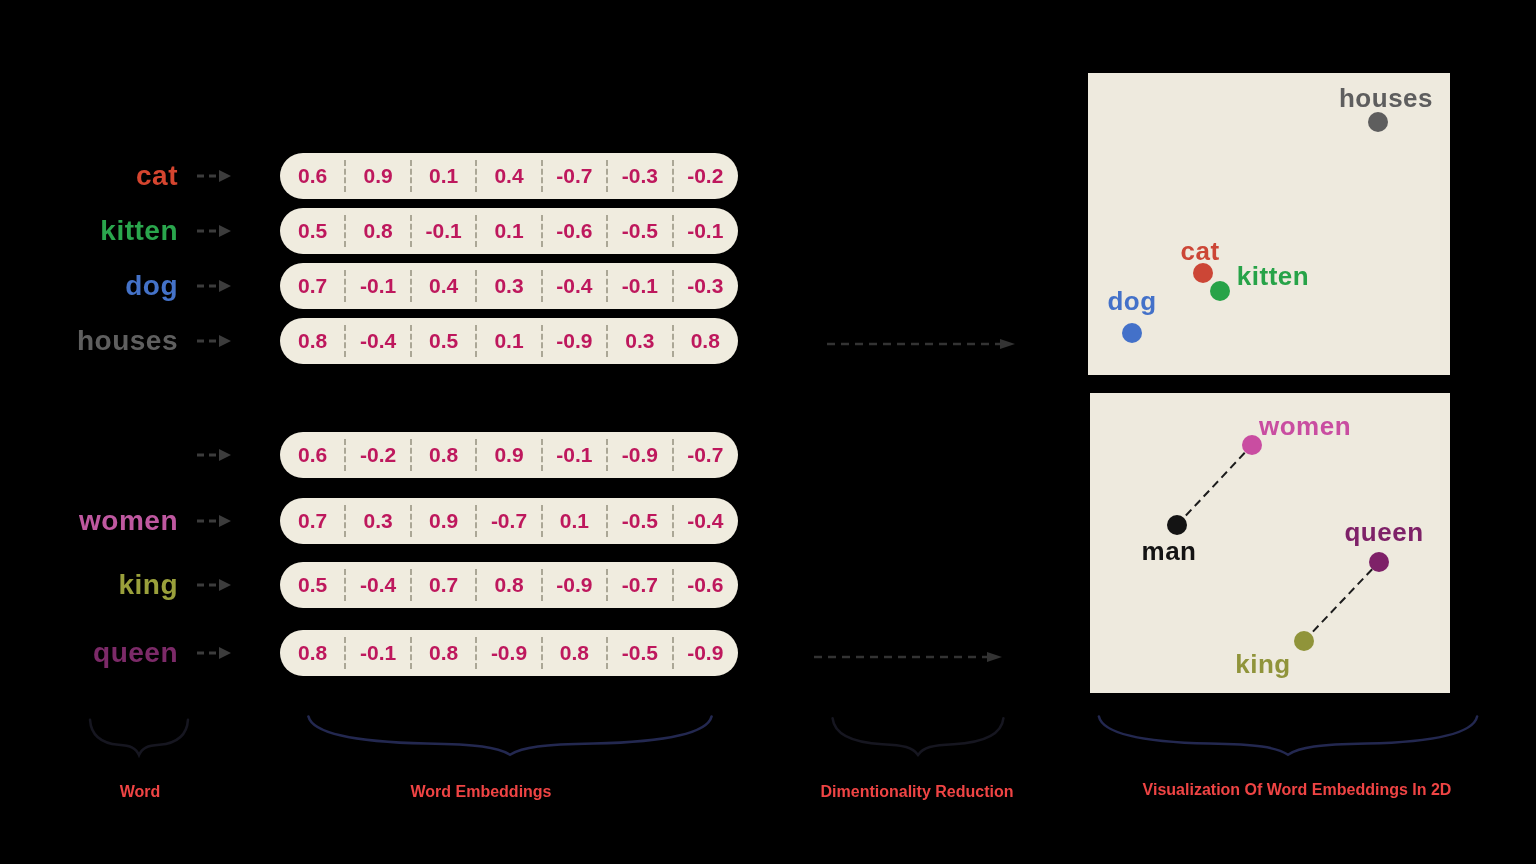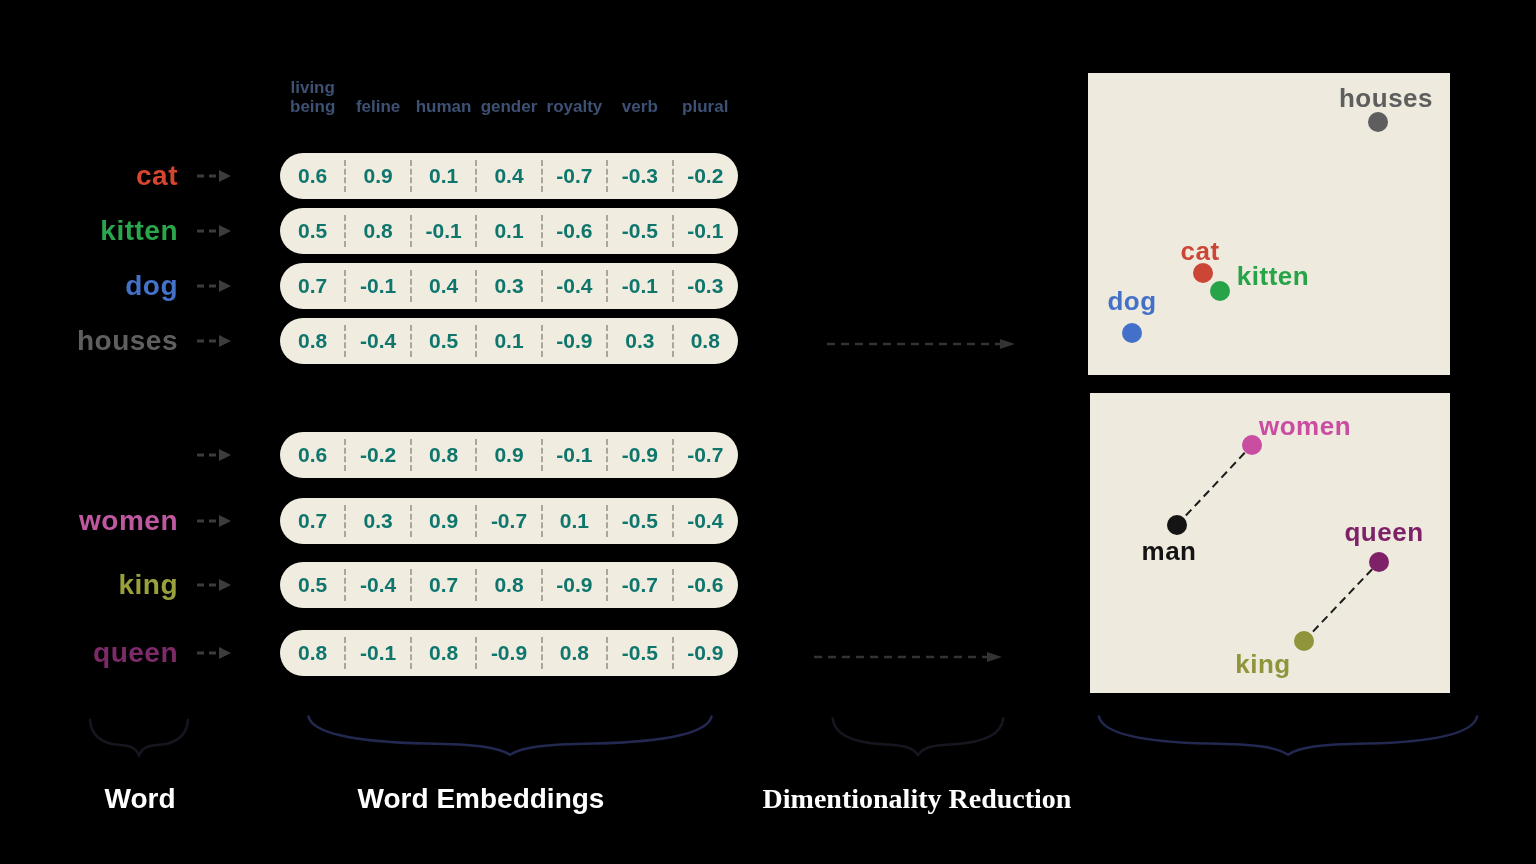--- a/index.html
+++ b/index.html
@@ -11,62 +11,53 @@
         justify-content:flex-end;font-size:28px;font-weight:700;letter-spacing:.5px;
         white-space:nowrap;}
 
   
   .row-arrow{position:absolute;width:36px;height:14px;}
 
   
   .vec-row{position:absolute;left:280px;width:458px;height:46px;background:#f0ecdf;
            border-radius:23px;display:flex;}
   .cell{flex:1;display:flex;align-items:center;justify-content:center;font-size:21px;
-        font-weight:700;color:#0f766e;position:relative;}
+        font-weight:700;color:#be185d;position:relative;}
   .cell.sep::before{content:"";position:absolute;left:-1px;top:7px;bottom:7px;
         border-left:2px dashed #aba796;}
 
   
   .headers{position:absolute;left:280px;top:70px;width:458px;height:48px;display:flex;
            align-items:flex-end;}
   .h-cell{flex:1;text-align:center;color:#3d5175;font-size:17px;font-weight:700;
           line-height:1.12;padding-bottom:2px;}
 
   
   .long-arrow{position:absolute;width:190px;height:14px;}
 
   
   .panel{position:absolute;background:#eeeade;}
   .panel svg{position:absolute;left:0;top:0;}
   .pt-label{position:absolute;transform:translate(-50%,-50%);font-size:26px;font-weight:700;
             white-space:nowrap;letter-spacing:.5px;}
 
   
   .brace{position:absolute;}
-  .caption{position:absolute;transform:translateX(-50%);color:#ffffff;font-size:28px;
+  .caption{position:absolute;transform:translateX(-50%);color:#ef4444;font-size:16px;
            font-weight:700;white-space:nowrap;}
   .cap0{left:140px;top:783px;}
   .cap1{left:481px;top:783px;}
-  .cap2{left:917px;top:783px;font-family:Liberation Serif, serif;}
+  .cap2{left:917px;top:783px;}
   .cap3{left:1297px;top:781px;}
 </style>
 </head>
 <body>
 
 <div id="canvas">
 
-  <div class="headers" id="headers">
-      <div class="h-cell">living being</div>
-      <div class="h-cell">feline</div>
-      <div class="h-cell">human</div>
-      <div class="h-cell">gender</div>
-      <div class="h-cell">royalty</div>
-      <div class="h-cell">verb</div>
-      <div class="h-cell">plural</div>
-    </div>
 
   <div id="rows-layer">
       <div class="word" style="top: 153px; color: rgb(213, 69, 47);">cat</div>
       <div class="row-arrow" style="left: 196px; top: 169px;"><svg width="36" height="14" viewBox="0 0 36 14">
           <line x1="1" y1="7" x2="23" y2="7" stroke="#3c3c3c" stroke-width="3" stroke-dasharray="7 5"></line>
           <path d="M23,1 L35,7 L23,13 Z" fill="#3c3c3c"></path>
         </svg></div>
       <div class="vec-row" style="top: 153px;">
         <span class="cell">0.6</span>
         <span class="cell sep">0.9</span>
@@ -229,14 +220,15 @@
           <path d="M2,4 C3,15 14,20 30,21 C42,21.6 47,23 50,28 C53,23 58,21.6 70,21 C86,20 97,15 98,4" fill="none" stroke="#161620" stroke-width="2.5" stroke-linecap="round" vector-effect="non-scaling-stroke"></path>
         </svg></div>
       <div class="brace" style="left: 1091px; top: 710px; width: 394px; height: 48px;"><svg width="394" height="48" viewBox="0 0 100 30" preserveAspectRatio="none">
           <path d="M2,4 C3,15 14,20 30,21 C42,21.6 47,23 50,28 C53,23 58,21.6 70,21 C86,20 97,15 98,4" fill="none" stroke="#232850" stroke-width="2.5" stroke-linecap="round" vector-effect="non-scaling-stroke"></path>
         </svg></div>
     </div>
 
   <div class="caption cap0">Word</div>
   <div class="caption cap1">Word Embeddings</div>
   <div class="caption cap2">Dimentionality Reduction</div>
+  <div class="caption cap3">Visualization Of Word Embeddings In 2D</div>
 
 </div>
 
 </body></html>

